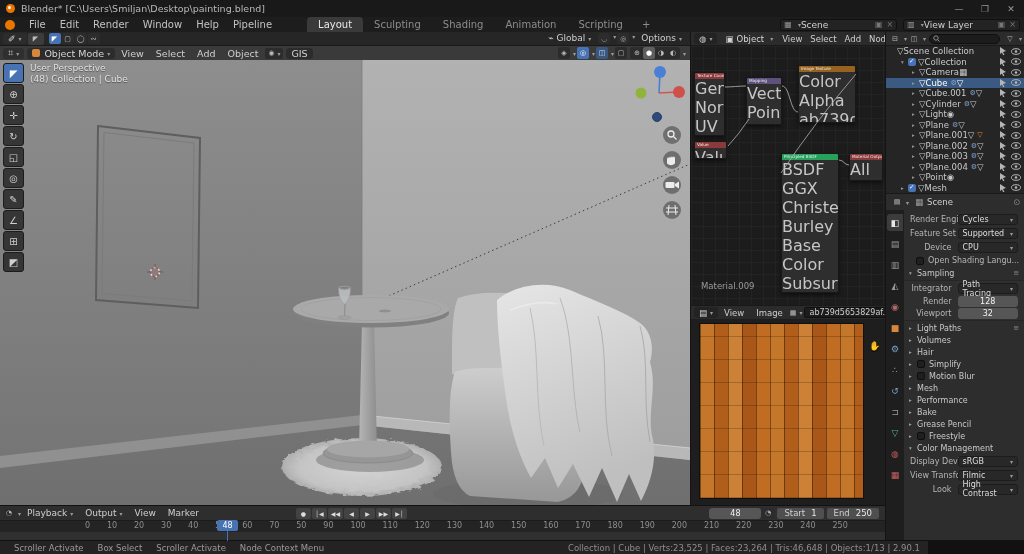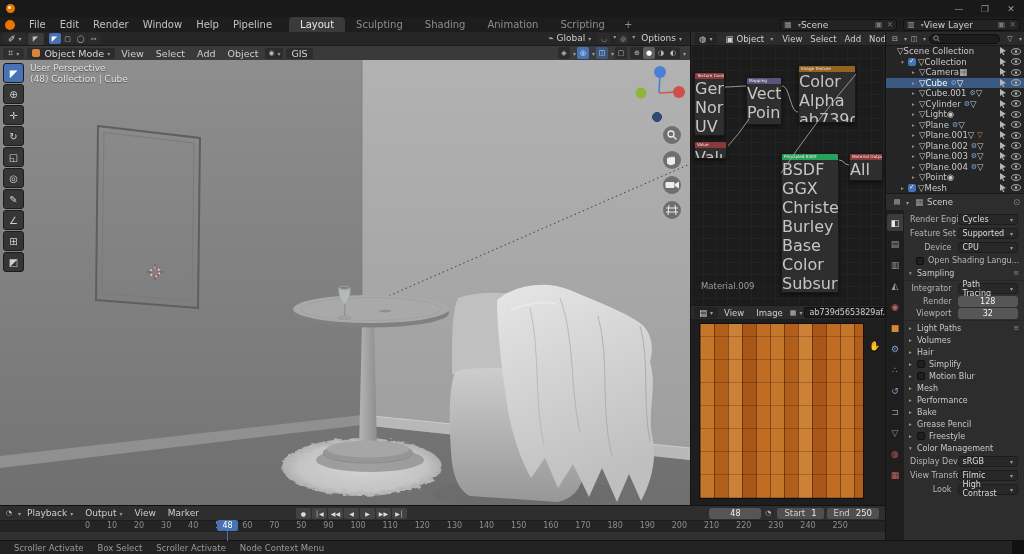--- a/index.html
+++ b/index.html
@@ -9,21 +9,21 @@
 
 
 #titlebar{position:absolute;top:0;left:0;width:1024px;height:17px;background:#191919;display:flex;align-items:center;font-size:9.5px;color:#b9b9b9}
 #blender-logo{width:9px;height:9px;border-radius:50%;background:#ea7600;margin:0 6px 0 6px;position:relative}
 #blender-logo::after{content:"";position:absolute;left:2px;top:2px;width:3px;height:3px;border-radius:50%;background:#fff}
 #win-controls{margin-left:auto;display:flex}
 #win-controls span{width:26px;text-align:center;font-size:9px;color:#9a9a9a}
 #topbar{position:absolute;top:17px;left:0;width:1024px;height:15px;background:#1d1d1d;display:flex;align-items:center;font-size:10px}
 #topbar .logo2{width:10px;height:10px;border-radius:50%;background:#ea7600;margin:0 7px 0 5px}
 .menu-item{padding:0 7px;color:#c2c2c2}
-#ws-tabs{display:flex;margin-left:10px;height:15px;align-items:center}
+#ws-tabs{display:flex;margin-left:28px;height:15px;align-items:center}
 .tab{padding:0 11px;height:15px;line-height:15px;color:#8d8d8d;font-size:10px;border-radius:4px 4px 0 0}
 #ws-add{padding:0 8px;color:#8d8d8d}
 .idsel{display:flex;align-items:center;background:#232323;border:1px solid #101010;border-radius:3px;height:12px;font-size:9px;padding:0 3px;margin-left:6px;color:#cfcfcf}
 .idsel .ic{color:#9a9a9a;margin-right:3px;font-size:8px}
 .idsel .mini{color:#777;margin-left:4px;font-size:8px}
 #topbar-right{margin-left:auto;display:flex;margin-right:4px}
 .idsel .grow{min-width:70px}
 
 
 #toolheader{position:absolute;top:32px;left:0;width:690px;height:14px;background:#262626;display:flex;align-items:center;font-size:9px;border-bottom:1px solid #1a1a1a}
@@ -100,29 +100,30 @@
 #tl-channel{height:9px;background:#303030}
 #playhead{position:absolute;left:227px;top:14px;width:1px;height:21px;background:#4772b3;z-index:4}
 #playhead-label{position:absolute;left:217px;top:14px;width:21px;height:11px;background:#4772b3;border-radius:2px;color:#fff;font-size:8px;display:flex;align-items:center;justify-content:center;z-index:5}
 #tl-right{margin-left:auto;display:flex;align-items:center;margin-right:6px}
 .tlfield{background:#4f4f4f;border-radius:2px;height:11px;display:flex;align-items:center;padding:0 7px;font-size:8.5px;color:#e8e8e8;margin-left:3px}
 .tlfield .fl{color:#cfcfcf;margin-right:6px}
 #pb-controls{display:flex;margin-left:90px}
 .pbtn{min-width:15px;height:11px;background:#434343;border-radius:2px;margin-left:1px;display:flex;align-items:center;justify-content:center;font-size:6px;color:#ddd;padding:0 2px}
 
 
-#statusbar{position:absolute;top:540px;left:0;width:1012px;height:14px;background:#232323;border-top:1px solid #101010;display:flex;align-items:center;font-size:8.5px;color:#9a9a9a}
+#statusbar{position:absolute;top:540px;left:0;width:928px;height:14px;background:#232323;border-top:1px solid #101010;display:flex;align-items:center;font-size:8.5px;color:#9a9a9a}
 .hint{display:flex;align-items:center;margin-left:14px}
 #status-right{margin-left:auto;margin-right:8px;color:#8f8f8f}
 </style>
 </head>
 <body>
 
 <div id="titlebar">
   <span id="blender-logo"></span>
+  <span>Blender* [C:\Users\Smiljan\Desktop\painting.blend]</span>
   <div id="win-controls">
     <span>—</span>
     <span>❐</span>
     <span>✕</span>
   </div>
 </div>
 
 <div id="topbar">
   <span class="logo2"></span>
   <div class="row">
@@ -968,13 +969,14 @@
       </span>
       <span class="hint">
         <span class="mousemb-m"></span>
         <span>Scroller Activate</span>
       </span>
       <span class="hint">
         <span class="mousemb-r"></span>
         <span>Node Context Menu</span>
       </span>
     </div>
+  <span id="status-right">Collection | Cube | Verts:23,525 | Faces:23,264 | Tris:46,648 | Objects:1/13 | 2.90.1</span>
 </div>
 
 </body></html>

